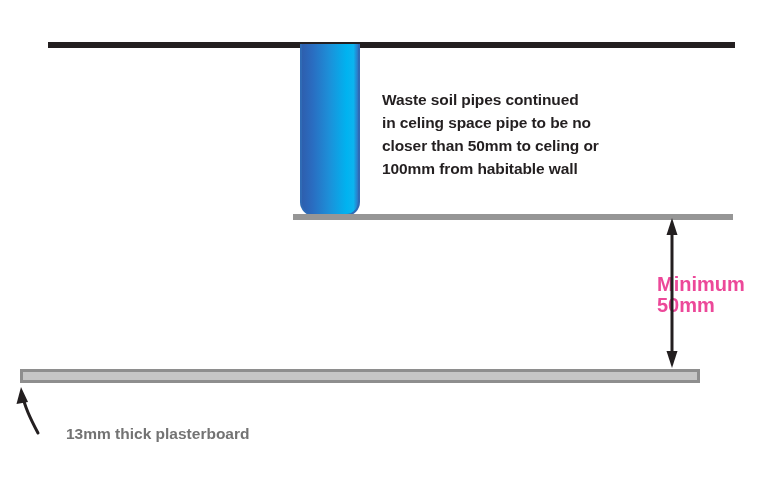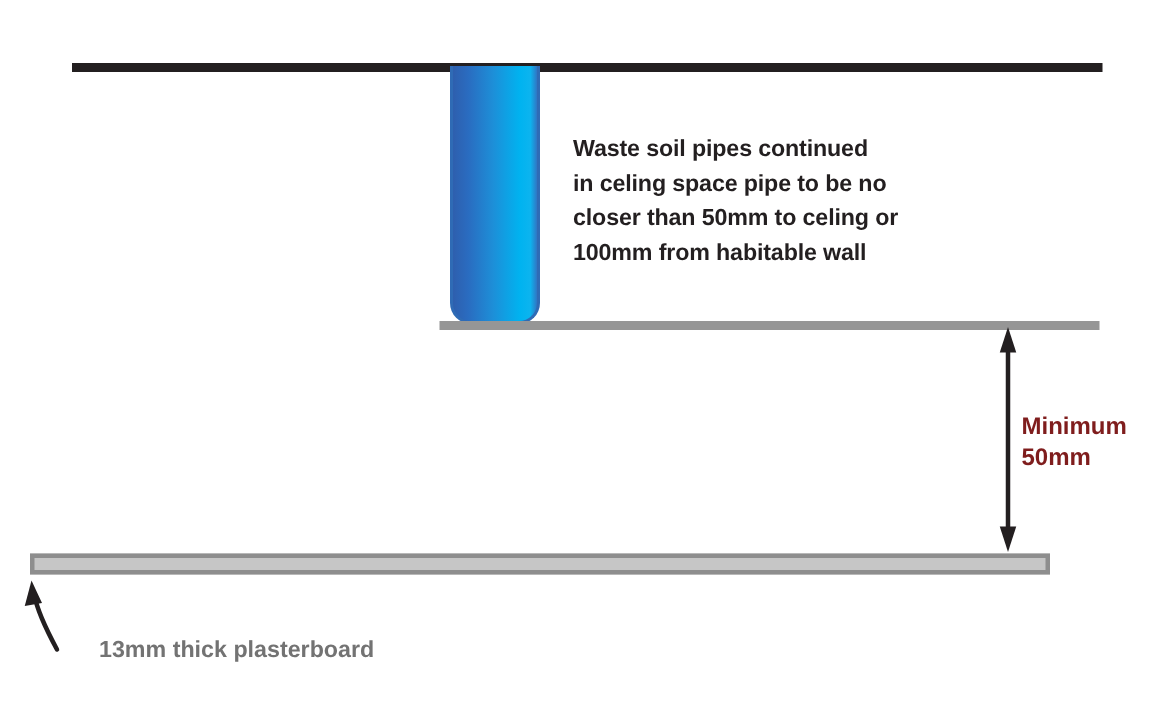--- a/index.html
+++ b/index.html
@@ -81,25 +81,25 @@
     font-size: 15.5px;
     font-weight: bold;
     color: #231f20;
     line-height: 23px;
     white-space: pre;
     letter-spacing: -0.1px;
   }
 
   .dim-label {
     position: absolute;
-    left: 681px;
+    left: 657px;
     top: 274px;
-    font-size: 16px;
+    font-size: 20px;
     font-weight: bold;
-    color: #7f1d1d;
+    color: #ec4899;
     line-height: 21px;
     white-space: pre;
   }
 
   .board-label {
     position: absolute;
     left: 66px;
     top: 425px;
     font-size: 15.5px;
     font-weight: bold;

